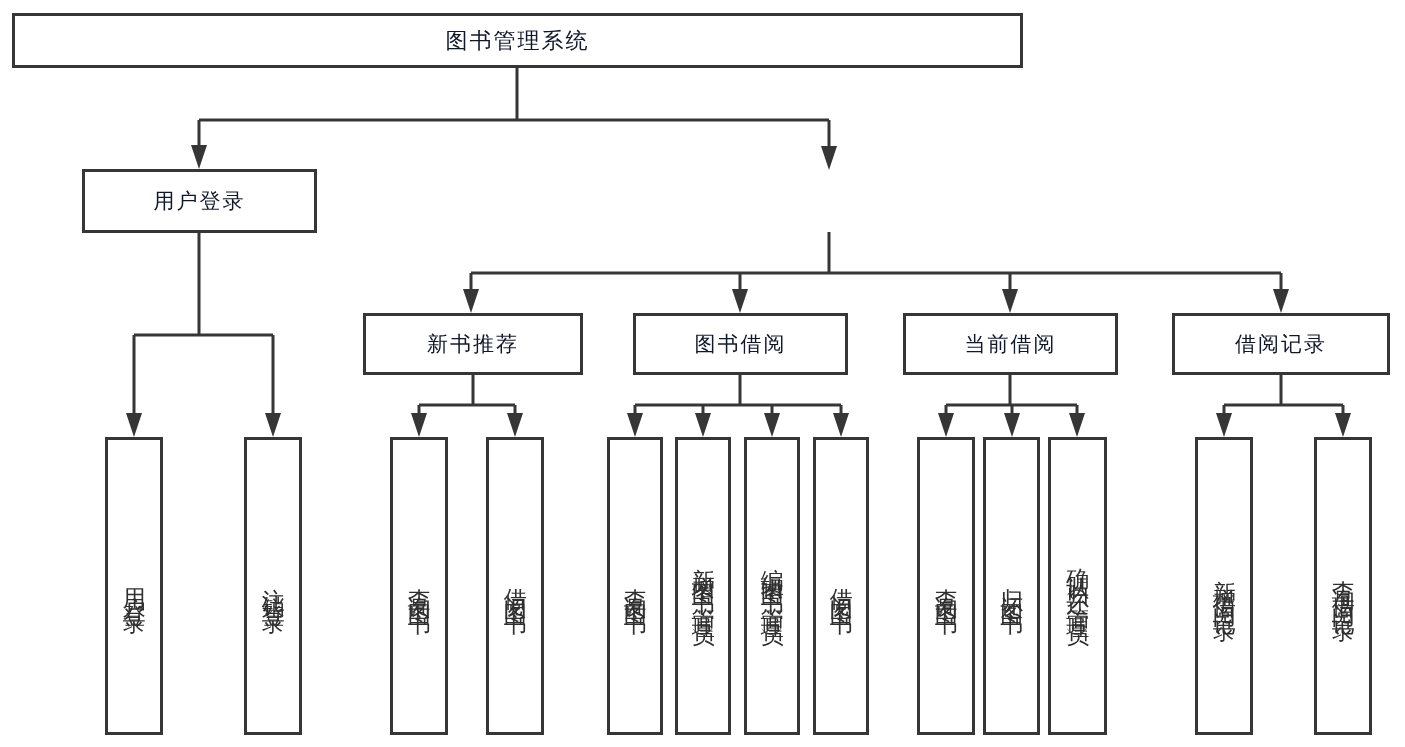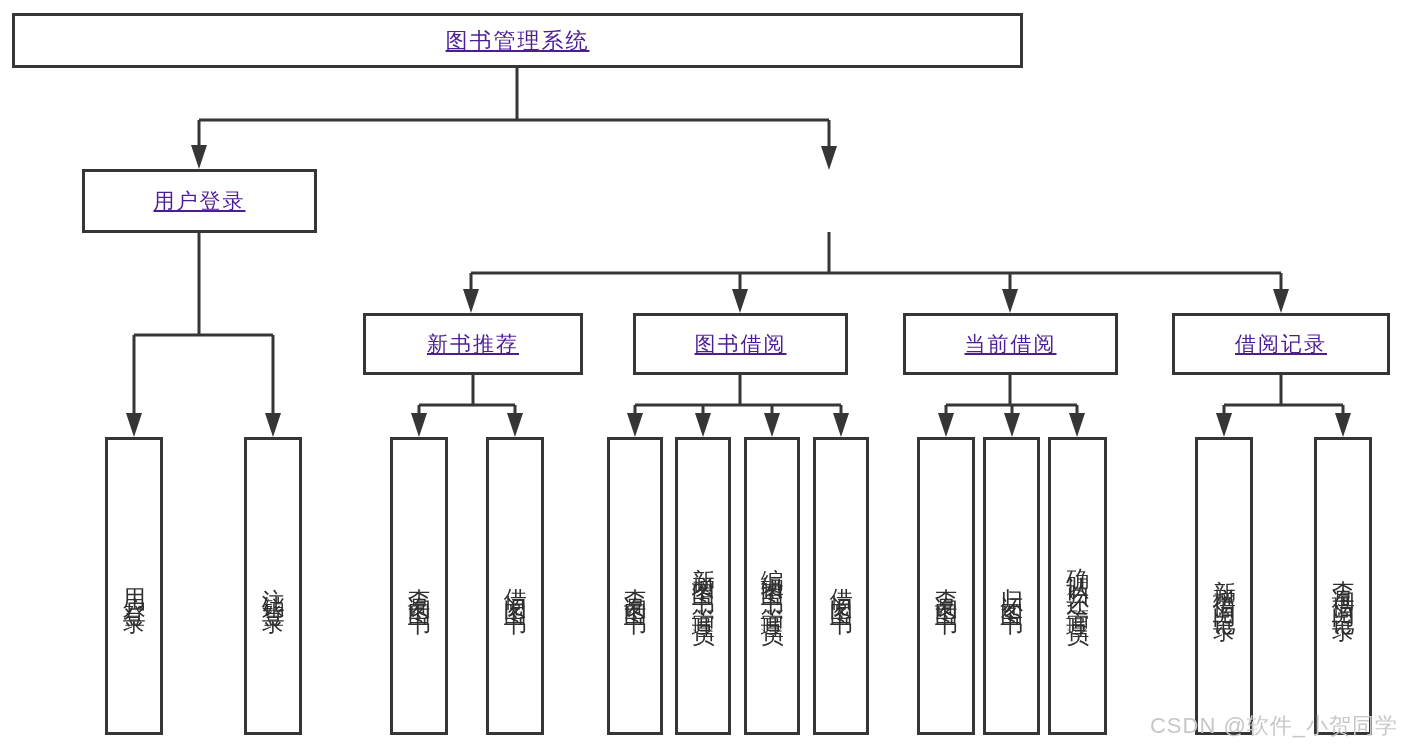--- a/index.html
+++ b/index.html
@@ -27,24 +27,23 @@
     background: #ffffff;
     border: 3px solid #363636;
     box-sizing: border-box;
     display: flex;
     align-items: center;
     justify-content: center;
     z-index: 2;
   }
   .node.h span {
     font-size: 21px;
-    color: #4c1d95;
+    color: #0f172a;
     letter-spacing: 2px;
     white-space: nowrap;
-    text-decoration: underline;
   }
   .node.root span {
     font-size: 22px;
   }
   .node.v span {
     writing-mode: vertical-rl;
     font-size: 23px;
     color: #2f2f2f;
     letter-spacing: 8px;
     line-height: 1.1;
@@ -160,15 +159,14 @@
   <div class="node v" style="left:1048px; top:437px; width:59px; height:298px;">
     <span>确认归还（管理员）</span>
   </div>
   <div class="node v" style="left:1195px; top:437px; width:58px; height:298px;">
     <span>新增借阅记录</span>
   </div>
   <div class="node v" style="left:1314px; top:437px; width:58px; height:298px;">
     <span>查询借阅记录</span>
   </div>
 
-  <div class="watermark">CSDN @软件_小贺同学</div>
 
 </div>
 
 </body></html>

